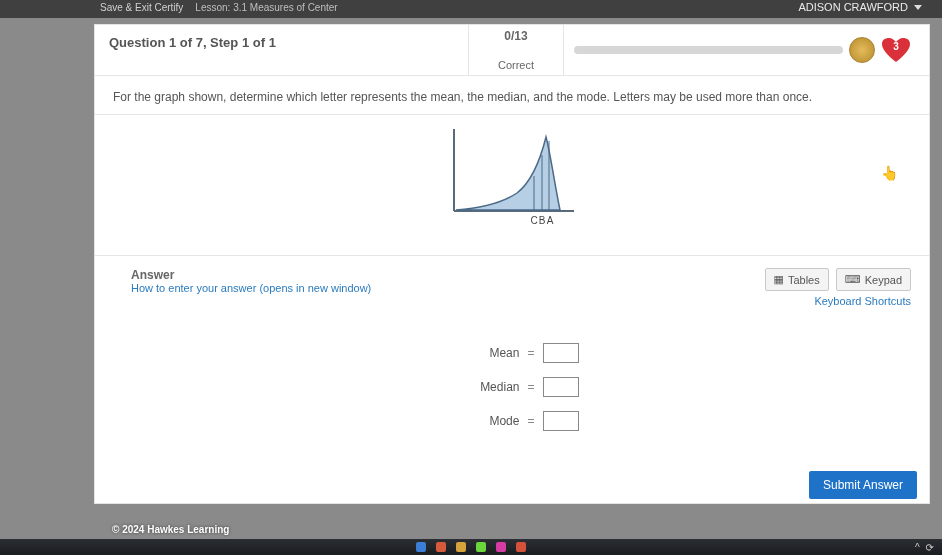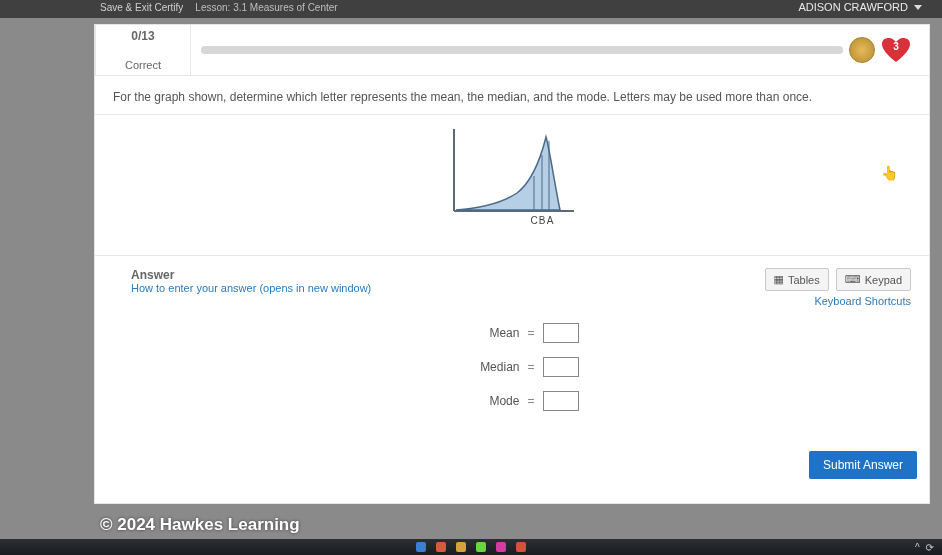--- a/index.html
+++ b/index.html
@@ -85,33 +85,33 @@
   .answer-left .a-title { font-size:12px; color:#666; font-weight:bold; }
   .answer-left .hint { font-size:11px; color:#2a7bbf; cursor:pointer; }
   .answer-right { text-align:right; font-size:11px; }
   .tool-btn {
     display:inline-flex; align-items:center; gap:4px;
     border:1px solid #c9c9c9; background:#f4f4f4; color:#555;
     font-size:11px; padding:4px 8px; border-radius:2px; margin-left:4px;
     cursor:pointer;
   }
   .kb-short { color:#2a7bbf; font-size:11px; margin-top:4px; cursor:pointer; }
-  .inputs { margin-top:16px; display:flex; flex-direction:column; align-items:center; gap:14px; }
+  .inputs { margin-top:36px; display:flex; flex-direction:column; align-items:center; gap:14px; }
   .input-row { display:flex; align-items:center; gap:8px; font-size:12px; color:#555;}
   .input-row label { width:56px; text-align:right; }
   .input-row .eq { color:#888; }
   .ans-input { width:36px; height:20px; border:1px solid #888; font-size:12px; text-align:center; }
   .submit-row { position:absolute; right:12px; bottom:-38px; }
   .submit-btn {
     background:#1e73c8; color:#fff; border:none; font-size:12px;
     padding:7px 14px; border-radius:2px; cursor:pointer;
   }
   .copyright {
-    position:absolute; left:100px; bottom:20px;
-    color:#fff; font-size:17px; font-weight:bold;
+    position:absolute; left:112px; bottom:20px;
+    color:#fff; font-size:10px; font-weight:bold;
     text-shadow:0 0 3px rgba(0,0,0,.6);
   }
   .taskbar {
     position:absolute; left:0; right:0; bottom:0; height:16px;
     background:linear-gradient(#2b2f34,#1a1c1f);
     display:flex; align-items:center; justify-content:center; gap:10px;
   }
   .taskbar .dot { width:10px; height:10px; border-radius:2px; }
   .d1{background:#3b7ed6}.d2{background:#d65a3b}.d3{background:#d6a23b}.d4{background:#6bd63b}.d5{background:#d63ba2}.d6{background:#d6513b}
   .taskbar .sys { position:absolute; right:8px; color:#ccc; font-size:10px; display:flex; gap:6px; align-items:center;}
@@ -126,20 +126,23 @@
   </div>
   <div class="topbar-user">
     <span>ADISON CRAWFORD</span>
     <span class="caret"></span>
   </div>
 </div>
 
 <div class="page-wrap">
 
   <div class="row1">
+    <div class="q-title">
+      <b>Question 1 of 7, Step 1 of 1</b>
+    </div>
     <div class="correct-box">
       <div class="num">0/13</div>
       <div class="lbl">Correct</div>
     </div>
     <div class="progress-cell">
       <div class="progress-bar"></div>
       <div class="badge"></div>
       <div class="heart">
         <svg viewBox="0 0 30 26">
             <path d="M15 25 C6 18 1 12 1 7 C1 3 4 1 8 1 C11 1 13 3 15 5 C17 3 19 1 22 1 C26 1 29 3 29 7 C29 12 24 18 15 25Z" fill="#d9303a"></path>

